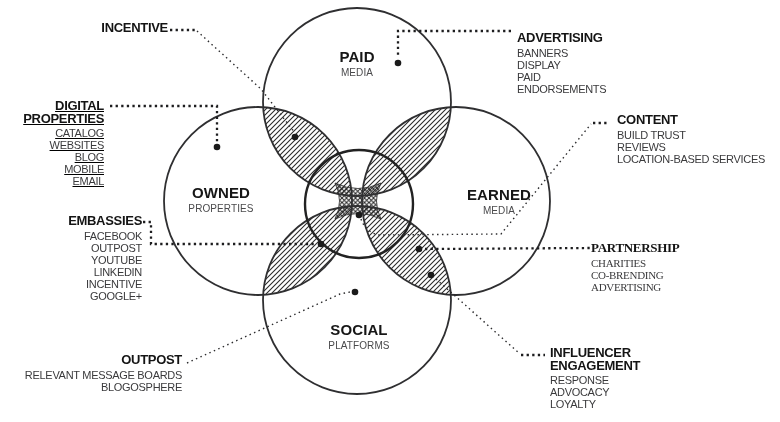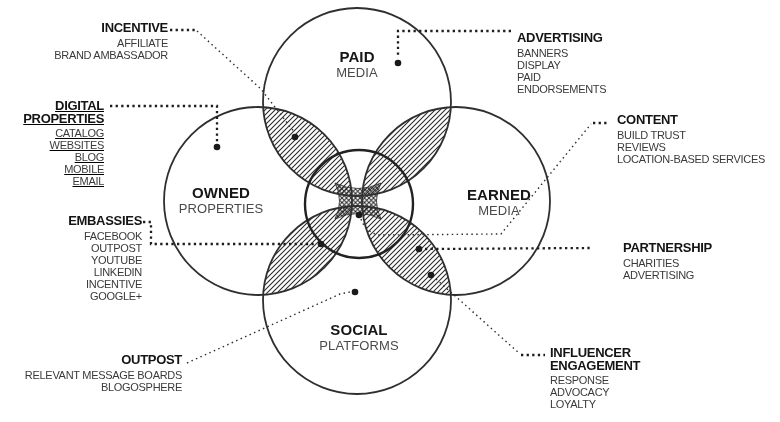--- a/index.html
+++ b/index.html
@@ -13,26 +13,26 @@
   .callout .title{font-weight:bold;font-size:13px;line-height:12.5px;color:#141414;}
   .callout .items{margin-top:2px;}
   .callout .item{font-size:11px;line-height:12.1px;color:#3a3a3c;}
   .align-right{text-align:right;}
   #co-incentive{right:612px;top:22px;width:150px;}
   #co-digital{right:676px;top:100px;width:88px;text-decoration:underline;}
   #co-embassies{right:638px;top:215px;width:120px;}
   #co-outpost{right:598px;top:354px;width:200px;}
   #co-advertising{left:517px;top:24px;width:130px;margin-top:8px;}
   #co-content{left:617px;top:114px;width:160px;white-space:nowrap;}
-  #co-partnership{left:623px;top:242px;width:130px;}
+  #co-partnership{left:591px;top:242px;width:130px;font-family:Liberation Serif, serif;}
   #co-influencer{left:550px;top:347px;width:92px;}
   
   .clabel{position:absolute;text-align:center;letter-spacing:0.1px;}
   .clabel .t{font-weight:bold;font-size:15px;line-height:15.5px;color:#161616;}
-  .clabel .s{font-size:13px;line-height:15.5px;color:#4a4a4c;}
+  .clabel .s{font-size:10px;line-height:15.5px;color:#4a4a4c;}
   #cl-paid{left:287px;top:49px;width:140px;}
   #cl-owned{left:146px;top:185px;width:150px;}
   #cl-earned{left:424px;top:187px;width:150px;}
   #cl-social{left:284px;top:322px;width:150px;}
 </style>
 </head>
 <body>
 
 <div class="stage">
 
@@ -129,24 +129,20 @@
     <div class="t">EARNED</div>
     <div class="s">MEDIA</div>
   </div>
   <div class="clabel" id="cl-social">
     <div class="t">SOCIAL</div>
     <div class="s">PLATFORMS</div>
   </div>
 
   <div class="callout align-right" id="co-incentive">
     <div class="title">INCENTIVE</div>
-    <div class="items">
-        <div class="item">AFFILIATE</div>
-        <div class="item">BRAND AMBASSADOR</div>
-      </div>
   </div>
   <div class="callout align-right" id="co-digital">
     <div class="title">DIGITAL PROPERTIES</div>
     <div class="items">
         <div class="item">CATALOG</div>
         <div class="item">WEBSITES</div>
         <div class="item">BLOG</div>
         <div class="item">MOBILE</div>
         <div class="item">EMAIL</div>
       </div>
@@ -184,20 +180,21 @@
     <div class="items">
         <div class="item">BUILD TRUST</div>
         <div class="item">REVIEWS</div>
         <div class="item">LOCATION-BASED SERVICES</div>
       </div>
   </div>
   <div class="callout" id="co-partnership">
     <div class="title">PARTNERSHIP</div>
     <div class="items">
         <div class="item">CHARITIES</div>
+        <div class="item">CO-BRENDING</div>
         <div class="item">ADVERTISING</div>
       </div>
   </div>
   <div class="callout" id="co-influencer">
     <div class="title">INFLUENCER ENGAGEMENT</div>
     <div class="items">
         <div class="item">RESPONSE</div>
         <div class="item">ADVOCACY</div>
         <div class="item">LOYALTY</div>
       </div>

